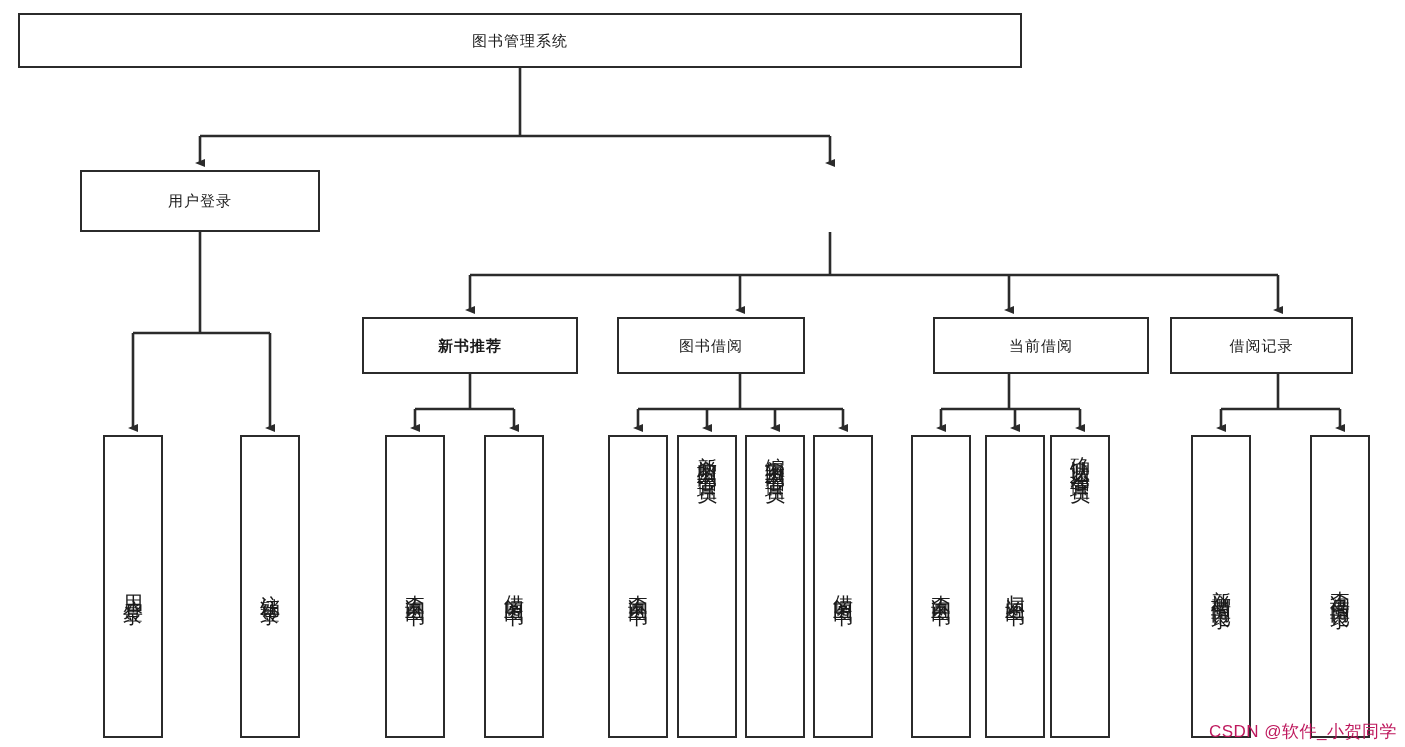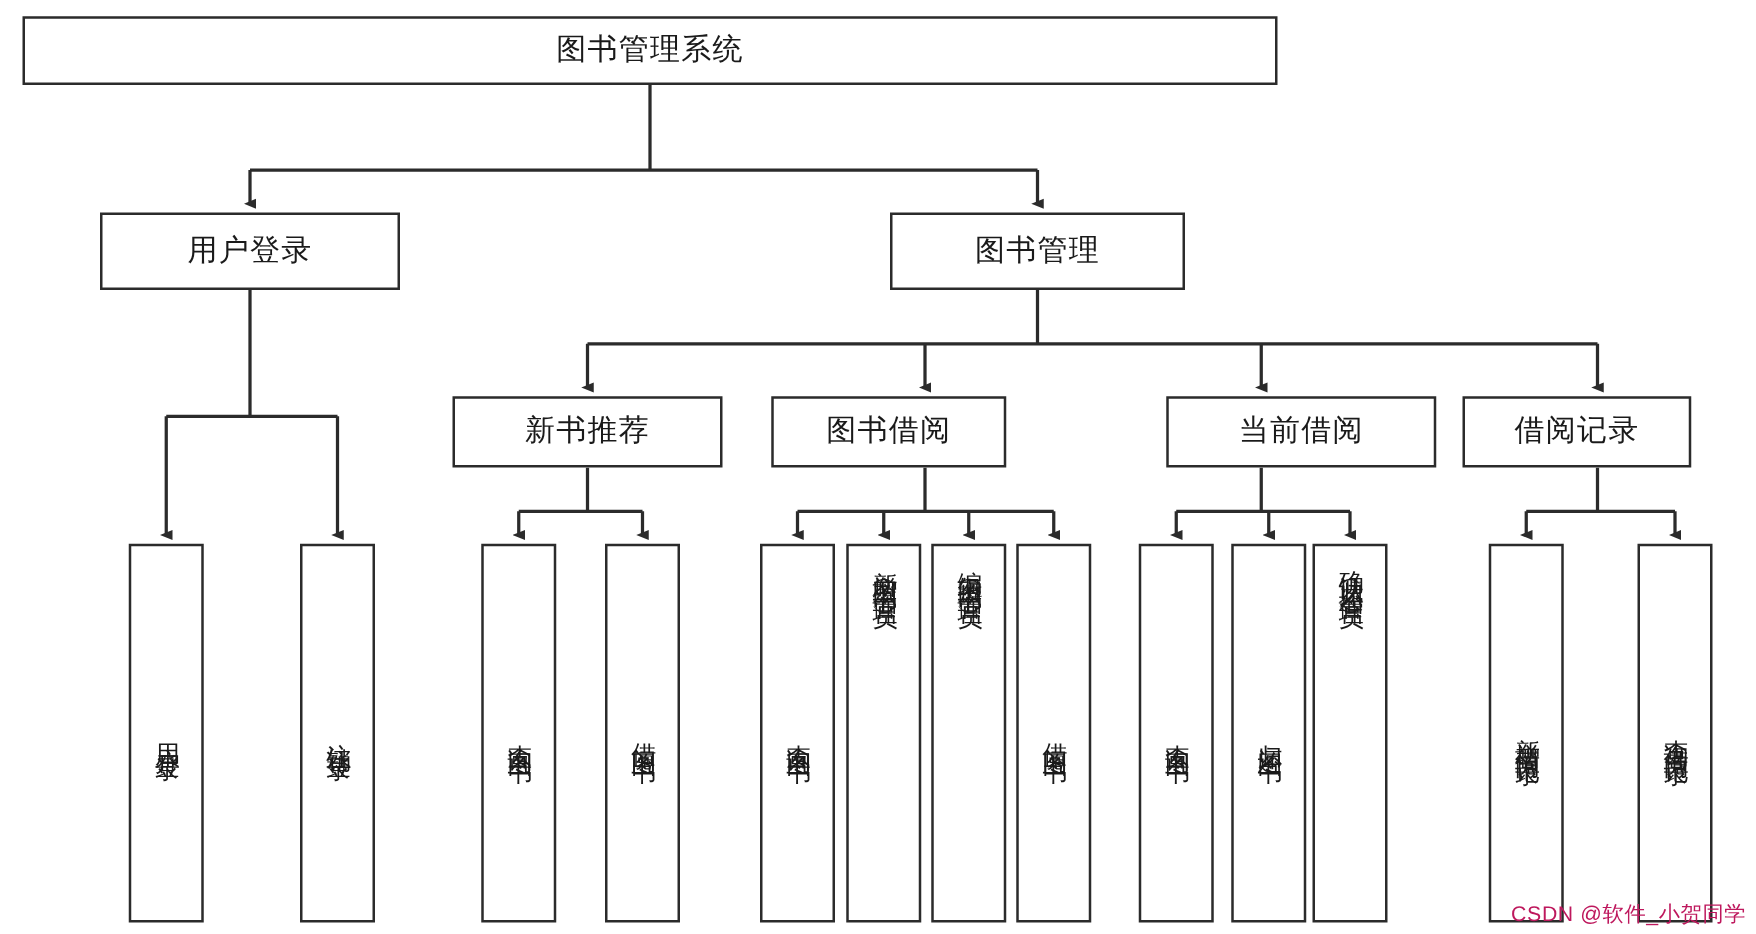--- a/index.html
+++ b/index.html
@@ -29,21 +29,21 @@
     position: absolute;
     box-sizing: border-box;
     background: #ffffff;
     border: 2.5px solid #2b2b2b;
     display: flex;
     align-items: center;
     justify-content: center;
     color: #1a1a1a;
   }
   .node.horiz .label {
-    font-size: 24px;
+    font-size: 15px;
     line-height: 1.2;
     letter-spacing: 1px;
     white-space: nowrap;
   }
   .node.vert {
     align-items: flex-start;
     justify-content: center;
     padding-top: 4px;
   }
   .node.vert .label {
@@ -123,25 +123,22 @@
     </g>
   </svg>
 
   <div class="node horiz" style="left: 18px; top: 13px; width: 1004px; height: 55px;">
     <span class="label">图书管理系统</span>
   </div>
 
   <div class="node horiz" style="left: 80px; top: 170px; width: 240px; height: 62px;">
     <span class="label">用户登录</span>
   </div>
-  <div class="node horiz" style="left: 712px; top: 170px; width: 236px; height: 62px;">
-    <span class="label">图书管理</span>
-  </div>
 
-  <div class="node horiz" style="left: 362px; top: 317px; width: 216px; height: 57px;">
+  <div class="node horiz" style="left: 362px; top: 317px; width: 216px; height: 57px; font-weight: bold;">
     <span class="label">新书推荐</span>
   </div>
   <div class="node horiz" style="left: 617px; top: 317px; width: 188px; height: 57px;">
     <span class="label">图书借阅</span>
   </div>
   <div class="node horiz" style="left: 901px; top: 317px; width: 216px; height: 57px; margin-left: 32px;">
     <span class="label">当前借阅</span>
   </div>
   <div class="node horiz" style="left: 1170px; top: 317px; width: 183px; height: 57px;">
     <span class="label">借阅记录</span>

